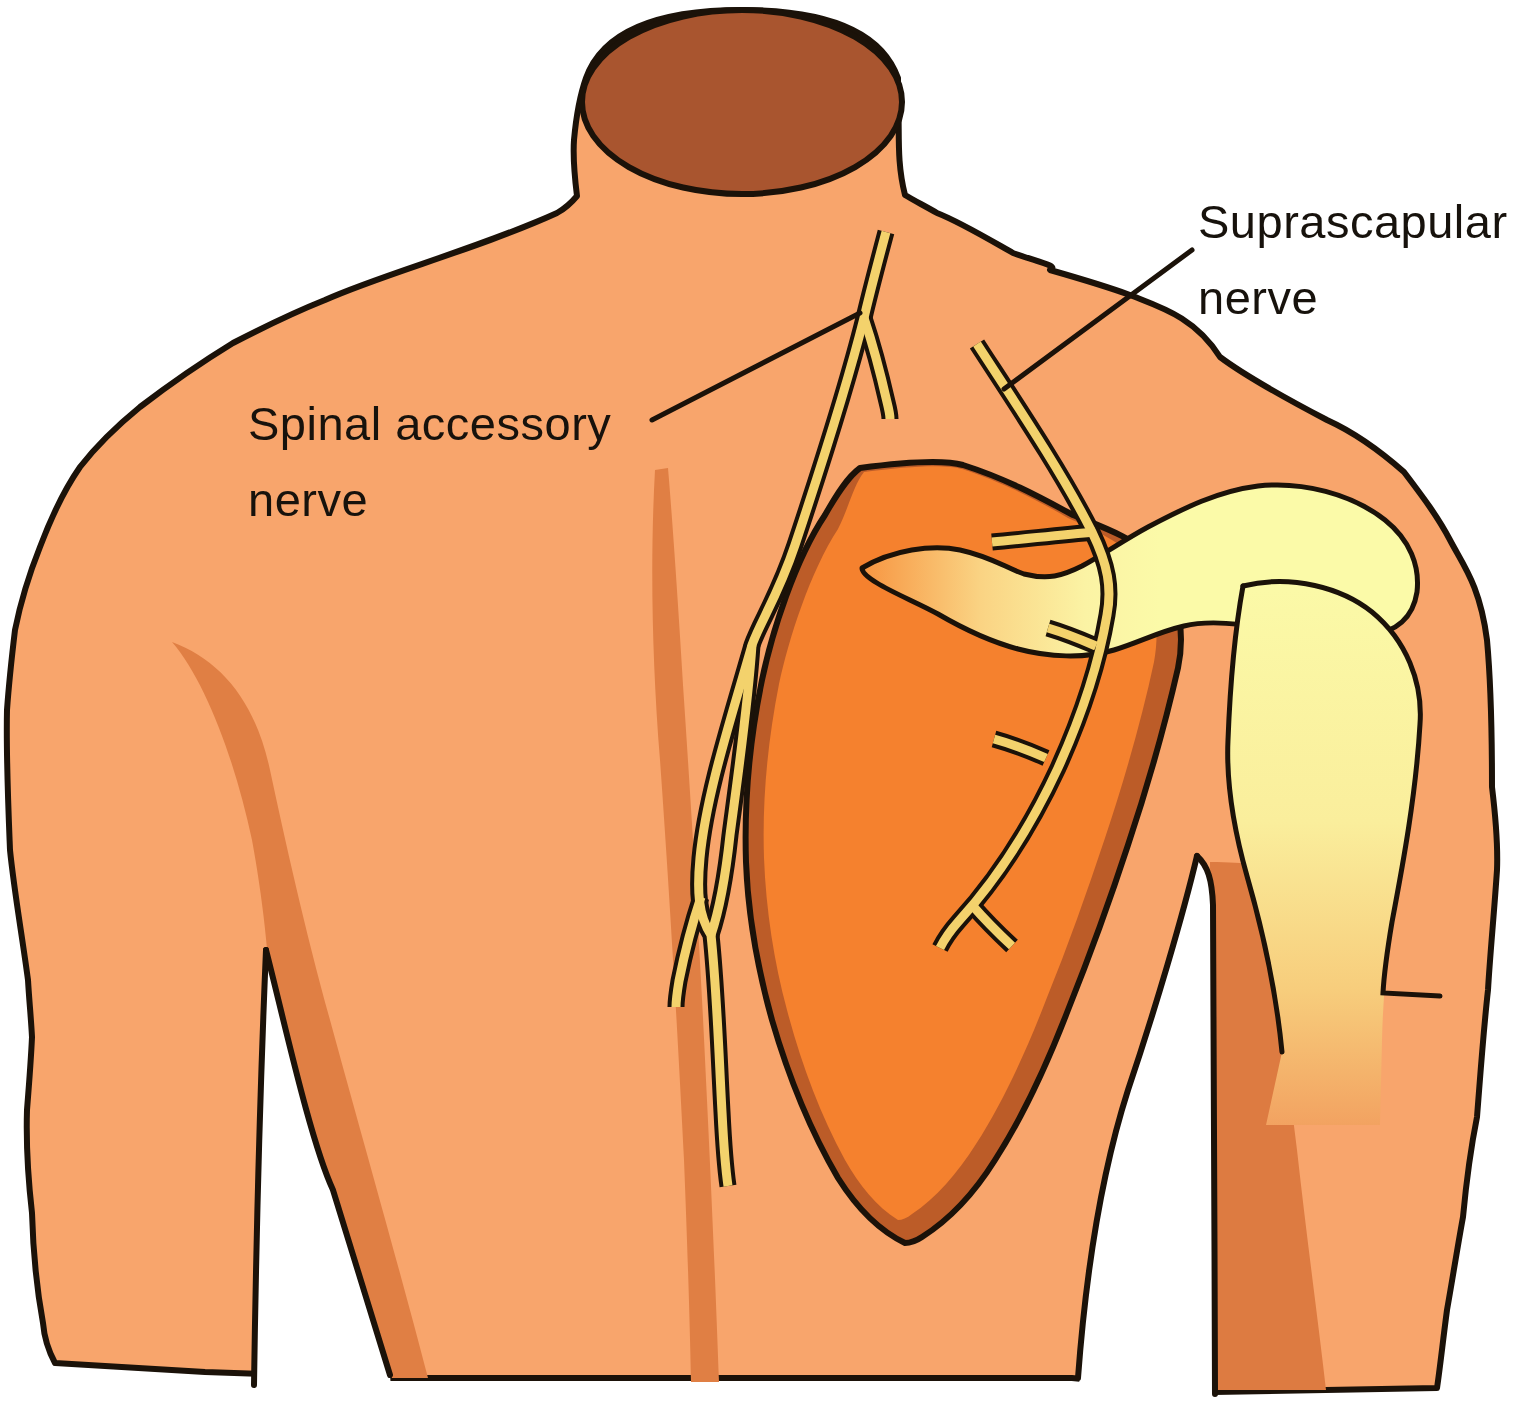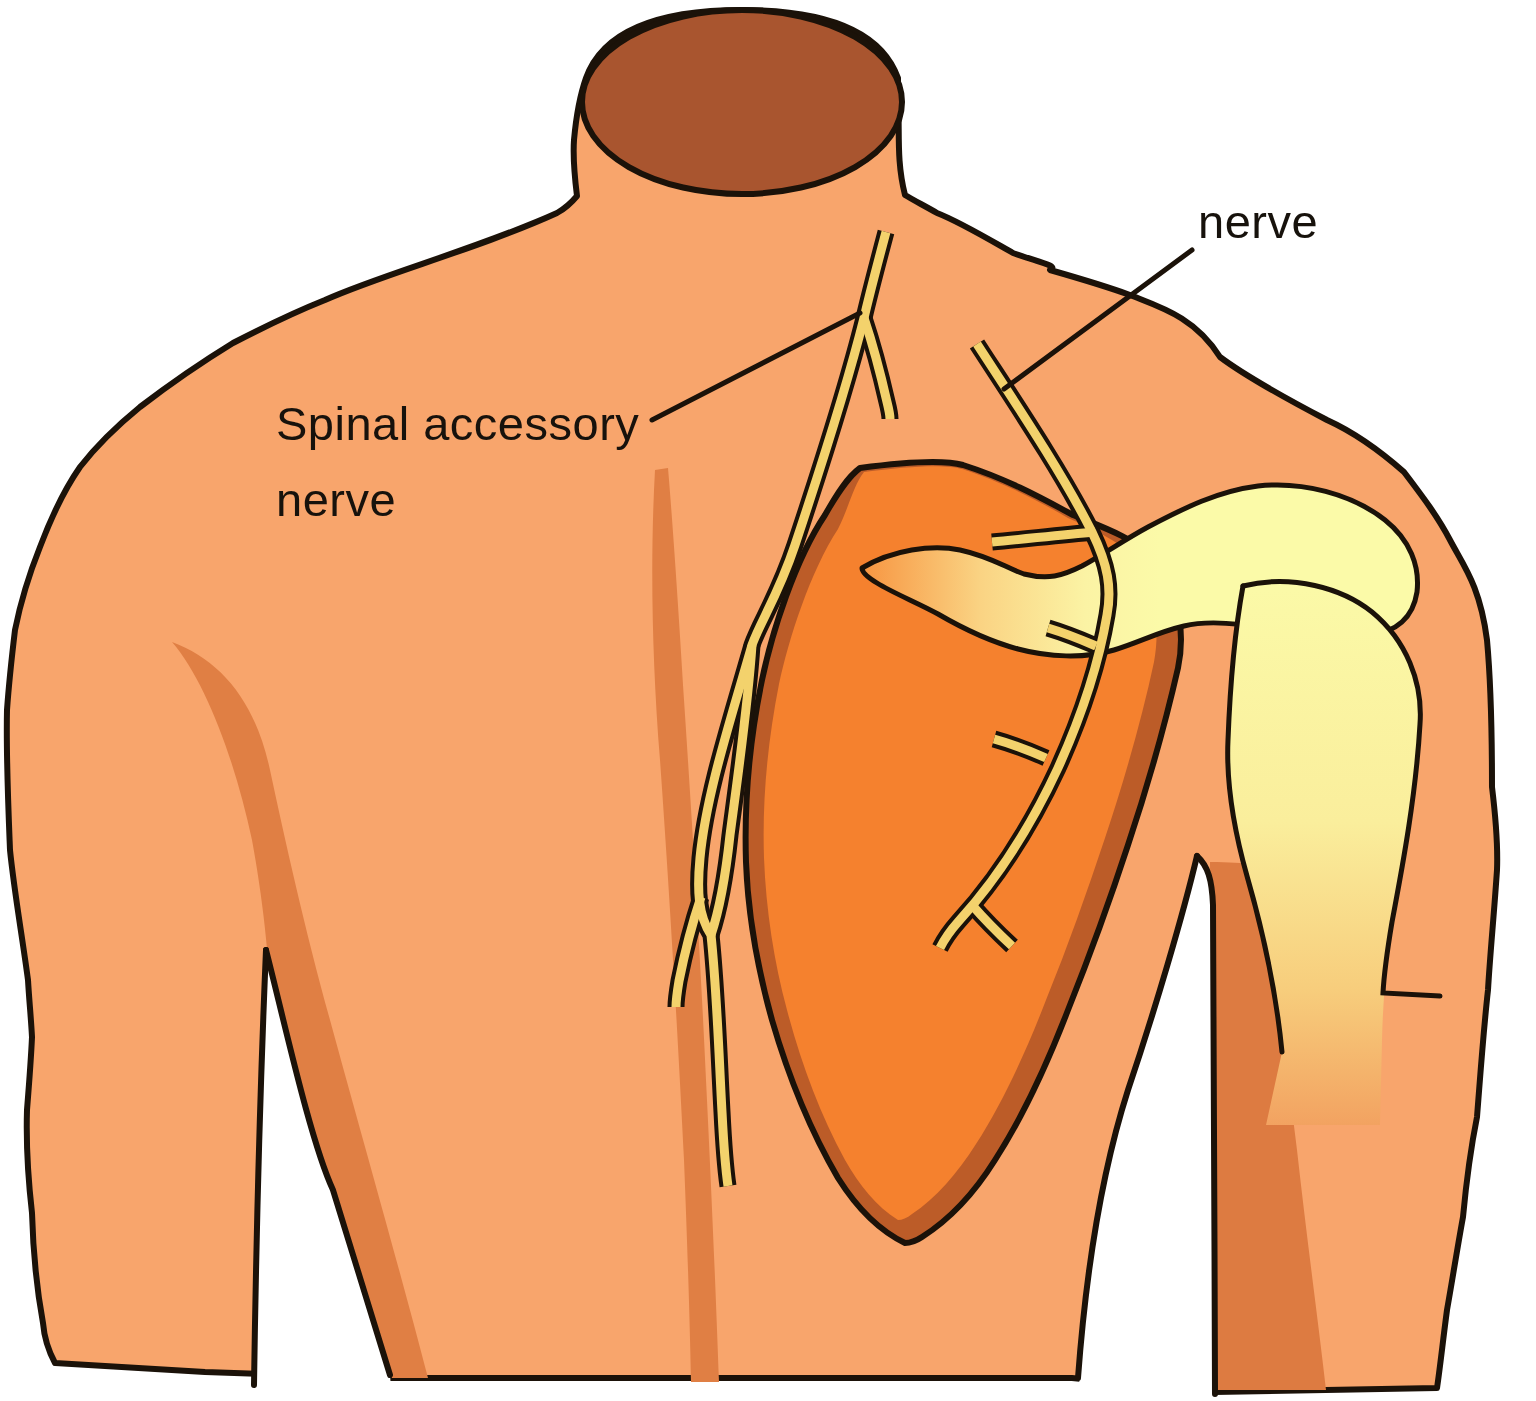--- a/index.html
+++ b/index.html
@@ -233,21 +233,22 @@
            L 1215,1394
            C 1214,1230 1215,1060 1213,905
            C 1212,880 1208,866 1197,856 Z" fill="#ffffff"></path>
   <path fill="none" stroke-width="6" stroke-linecap="round" d="M 1197,856 C 1183,915 1155,1010 1128,1090 C 1103,1168 1086,1270 1078,1378" stroke="#1b1209"></path>
   <path fill="none" stroke-width="6" stroke-linecap="round" d="M 1197,856 C 1208,866 1212,880 1213,905 C 1215,1060 1214,1230 1215,1394" stroke="#1b1209"></path>
 
   <path fill="none" stroke-width="5" stroke-linecap="round" d="M 652,420 L 860,313" stroke="#1b1209"></path>
   <path fill="none" stroke-width="5" stroke-linecap="round" d="M 1192,250 L 1004,389" stroke="#1b1209"></path>
 </svg>
 
-<div class="anat-label" style="left:248px;top:386px;margin-left:28px;">
+<div class="anat-label" style="left:248px;top:386px;">
   <div>Spinal accessory</div>
   <div>nerve</div>
 </div>
 
 <div class="anat-label" style="left:1198px;top:184px;">
+  <div>Suprascapular</div>
   <div>nerve</div>
 </div>
 </div>
 
 </body></html>

